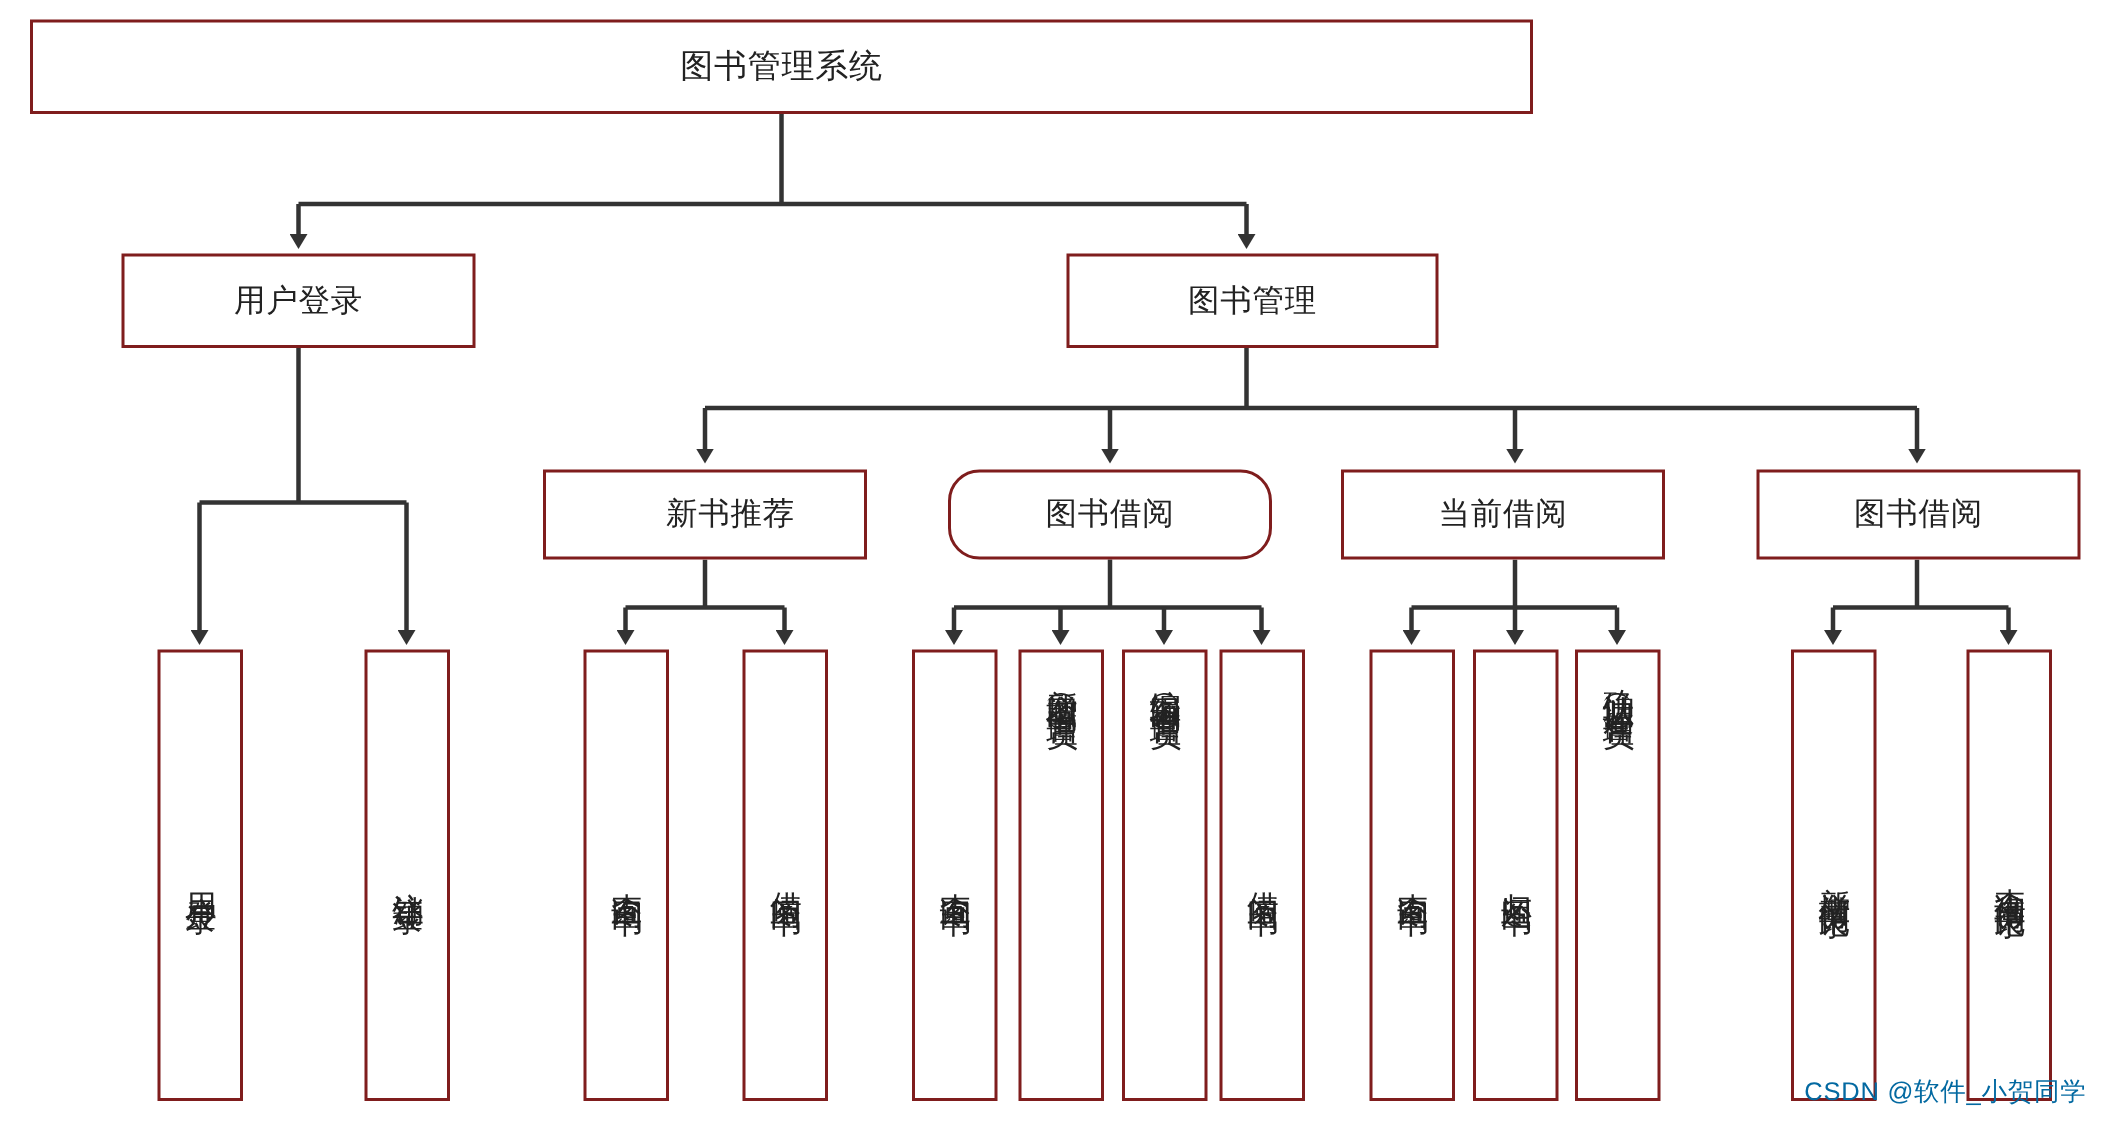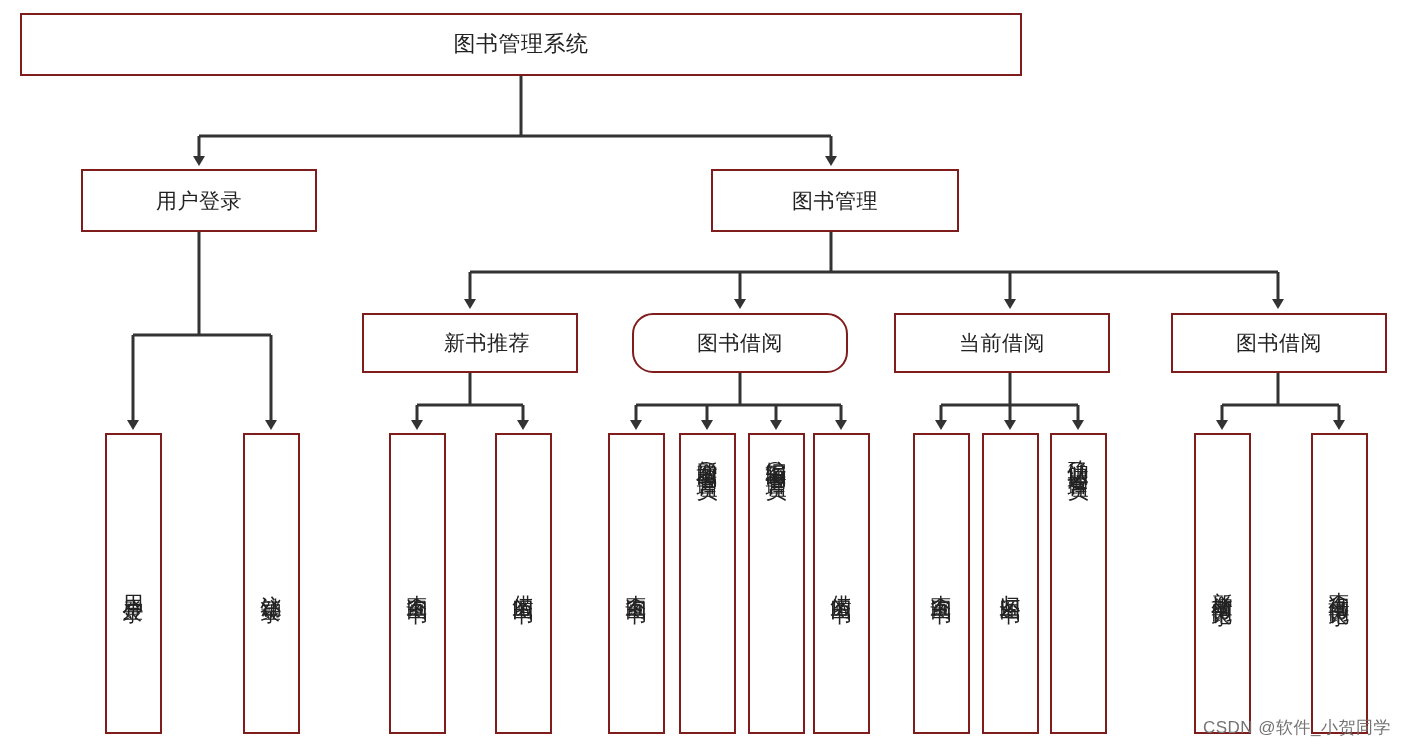--- a/index.html
+++ b/index.html
@@ -63,21 +63,21 @@
   }
   .node.vert.centered {
     align-items: center;
     padding-top: 0;
   }
   #watermark {
     position: absolute;
     right: 14px;
     bottom: 8px;
     font-size: 17px;
-    color: #737373;
+    color: #0369a1;
     letter-spacing: 0.5px;
     z-index: 3;
     white-space: nowrap;
   }
 </style>
 </head>
 <body>
 
 <div id="diagram-root">
 

